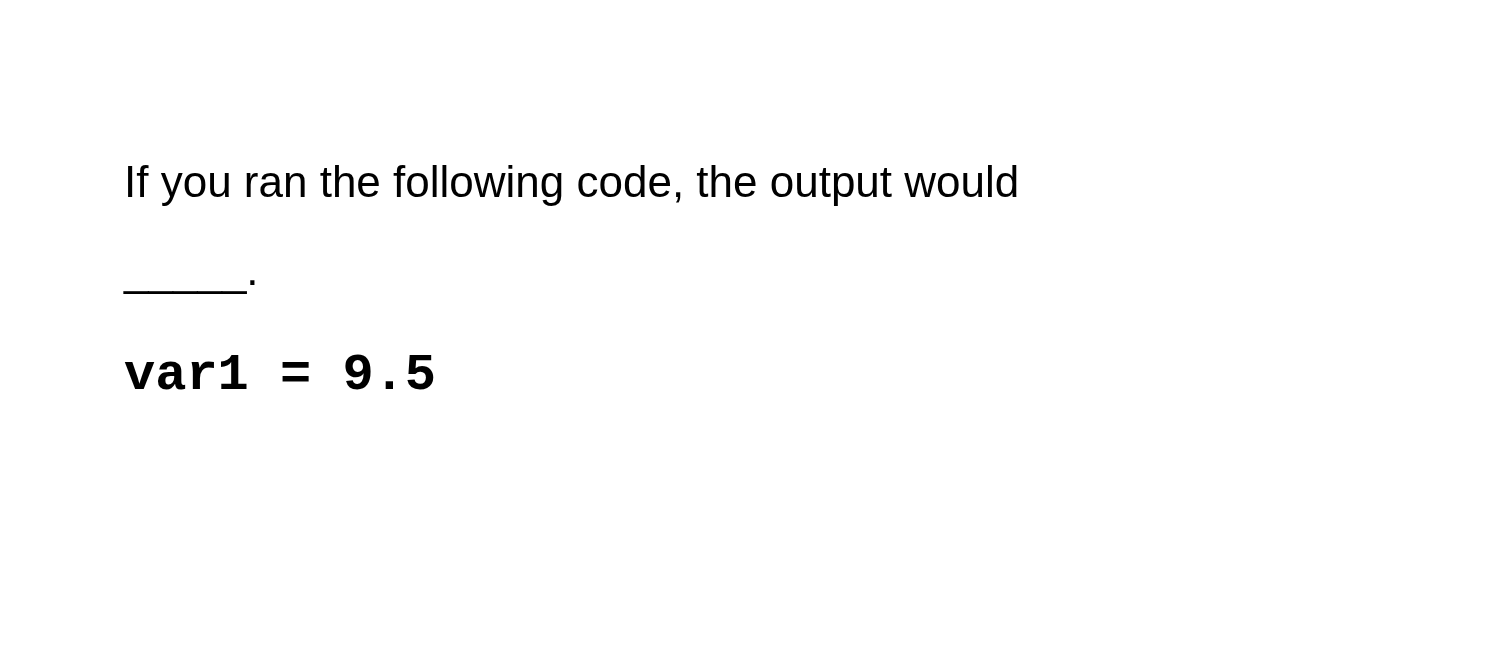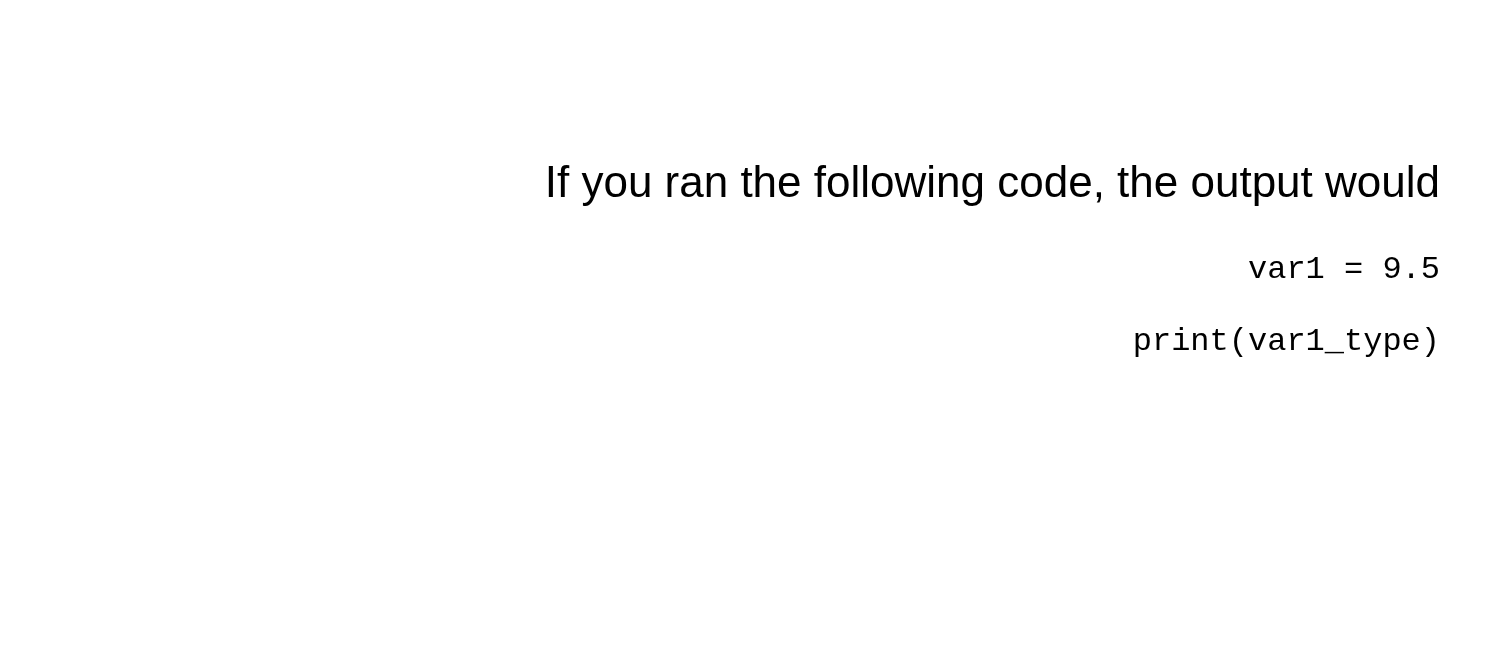--- a/index.html
+++ b/index.html
@@ -1,47 +1,46 @@
 <!DOCTYPE html>
 <html><head>
   <meta charset="utf-8">
   <style>
     * {
       margin: 16px;
       padding: 0;
       box-sizing: border-box;
-      text-align: right;
     }
     body {
       width: 1500px;
       height: 656px;
       background: #ffffff;
       font-family: Arial, Helvetica, sans-serif;
       color: #000000;
       padding: 90px 60px 60px 60px;
     }
     .question-text {
       font-size: 44px;
       line-height: 2;
       font-weight: 400;
       margin-bottom: 10px;
     }
     .code-block {
       font-family: 'Courier New', Courier, monospace;
-      font-size: 32px;
+      font-size: 52px;
       line-height: 1.75;
-      font-weight: 400;
+      font-weight: 700;
     }
     .code-line {
       display: block;
     }
   </style>
 </head>
 <body>
 
 <div class="question-text">
   <span>If you ran the following code, the output would</span><br>
+  <span>_____.</span>
 </div>
 
 <div class="code-block">
   <span class="code-line">var1 = 9.5</span>
-  <span class="code-line">print(var1_type)</span>
 </div>
 
 </body></html>

